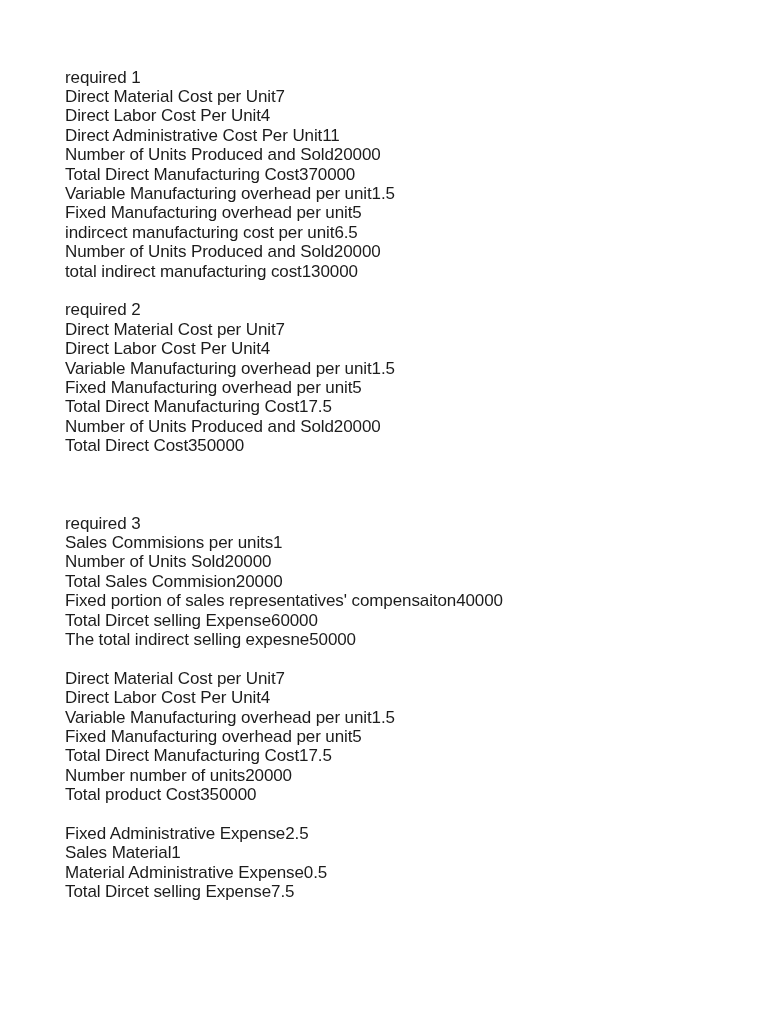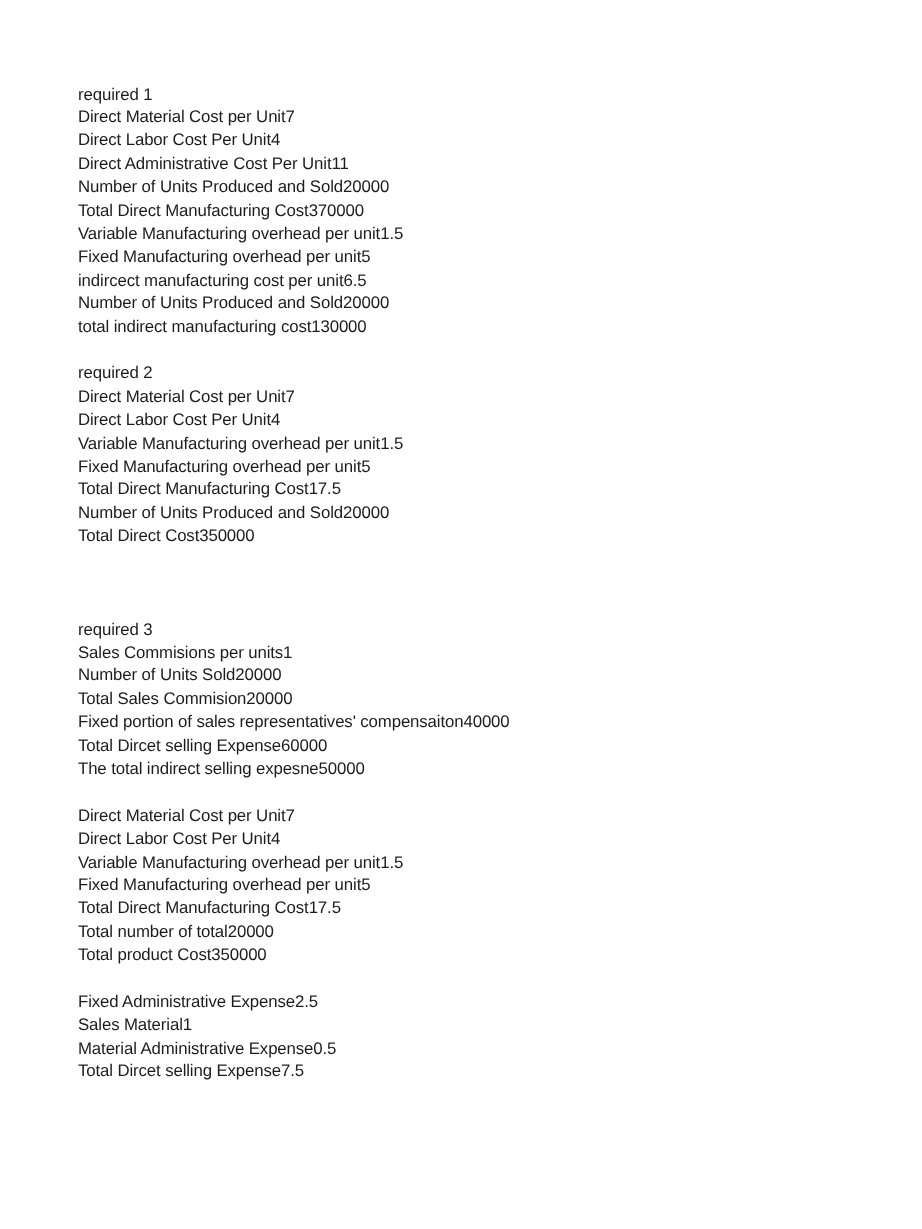--- a/index.html
+++ b/index.html
@@ -13,21 +13,21 @@
     position: relative;
     font-family: "Liberation Sans", "DejaVu Sans", sans-serif;
     overflow: hidden;
   }
   .sheet {
     position: absolute;
     left: 65px;
     top: 68px;
     width: 455px;
     color: #1c1c1c;
-    font-size: 14px;
+    font-size: 17px;
   }
   .row {
     height: 19.4px;
     display: flex;
     justify-content: flex-start;
     align-items: center;
     white-space: nowrap;
   }
   .row .label {
     text-align: left;
@@ -169,21 +169,21 @@
       </div>
       <div class="row">
         <span class="label">Fixed Manufacturing overhead per unit</span>
         <span class="value">5</span>
       </div>
       <div class="row">
         <span class="label">Total Direct Manufacturing Cost</span>
         <span class="value">17.5</span>
       </div>
       <div class="row">
-        <span class="label">Total number of total</span>
+        <span class="label">Number number of units</span>
         <span class="value">20000</span>
       </div>
       <div class="row">
         <span class="label">Total product Cost</span>
         <span class="value">350000</span>
       </div>
     </div>
     <div class="spacer-1"></div>
     <div>
       <div class="row">

